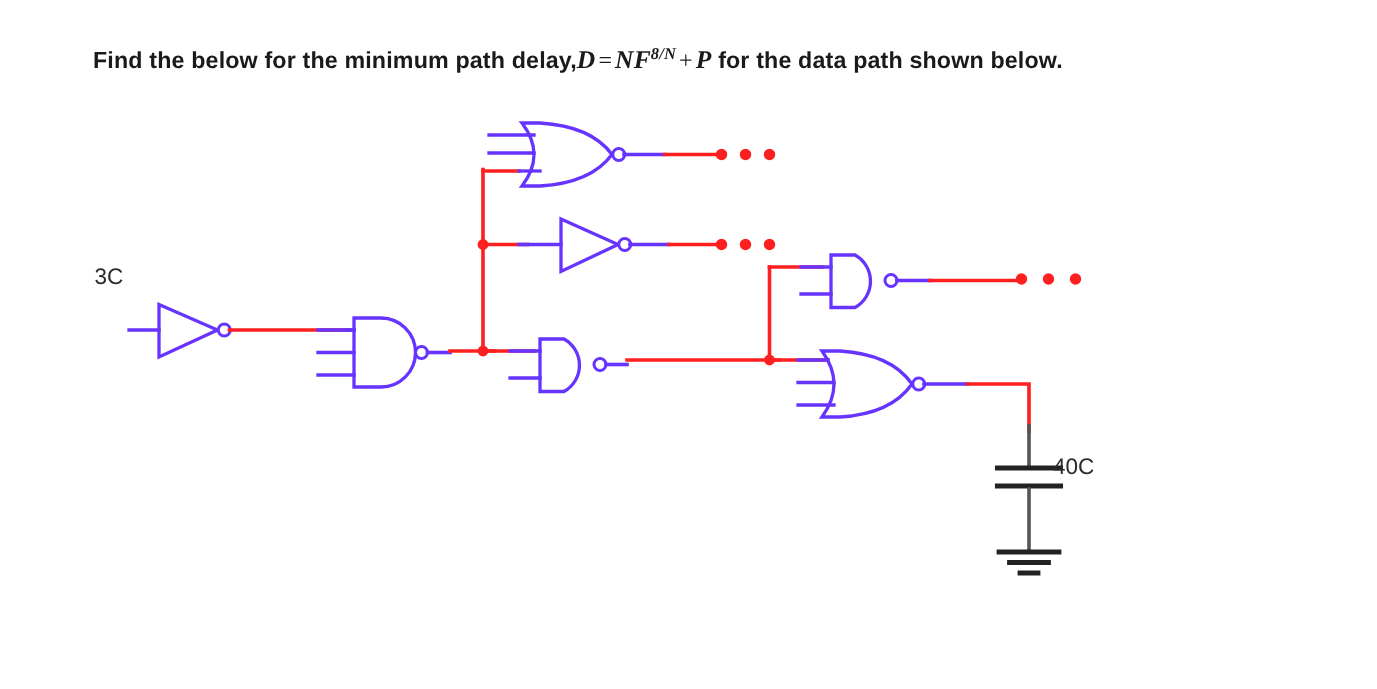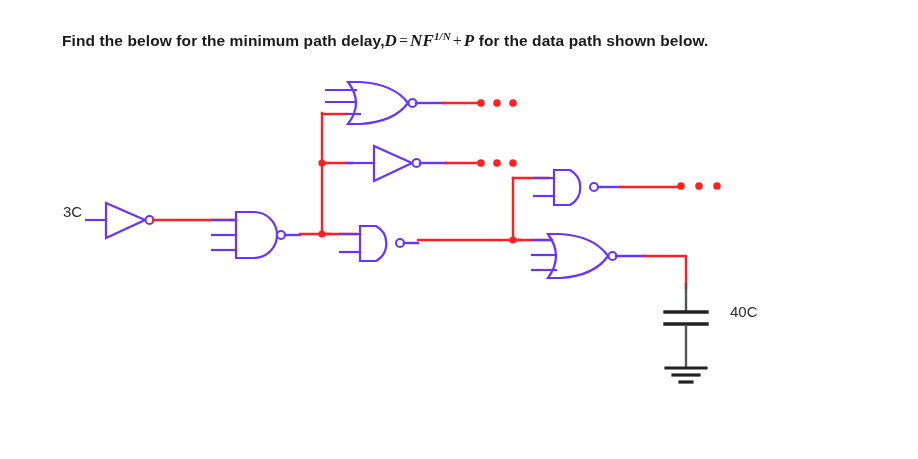--- a/index.html
+++ b/index.html
@@ -50,28 +50,28 @@
     width: 918px;
     height: 459px;
   }
   .node-label {
     position: absolute;
     font-family: "Liberation Sans", sans-serif;
     font-size: 15px;
     color: #2b2b2b;
     white-space: nowrap;
   }
-  #label-input-cap { left: 63px; top: 203px; }
-  #label-output-cap { left: 702px; top: 303px; margin-left: 28px; }
+  #label-input-cap { left: 63px; top: 176px; }
+  #label-output-cap { left: 702px; top: 303px; }
 </style>
 </head>
 <body>
 
 <div id="question-text">
-  <span>Find the below for the minimum path delay,</span><span class="mathvar">D</span><span class="mathop">=</span><span class="mathvar">N</span><span class="mathvar">F</span><sup>1/N</sup><span class="mathop">+</span><span class="mathvar">P</span>&nbsp;<span>for the data path shown below.</span>
+  <span>Find the below for the minimum path delay,</span><span class="mathvar">D</span><span class="mathop">=</span><span class="mathvar">N</span><span class="mathvar">F</span><sup>8/N</sup><span class="mathop">+</span><span class="mathvar">P</span>&nbsp;<span>for the data path shown below.</span>
 </div>
 
 <svg id="circuit-canvas" viewBox="0 0 918 459" xmlns="http://www.w3.org/2000/svg">
 
   <g fill="none" stroke-linecap="square" stroke-linejoin="miter">
 
     <g>
 
       <line x1="86" y1="220" x2="106" y2="220" stroke="#6633ff" stroke-width="2.2"></line>
 

